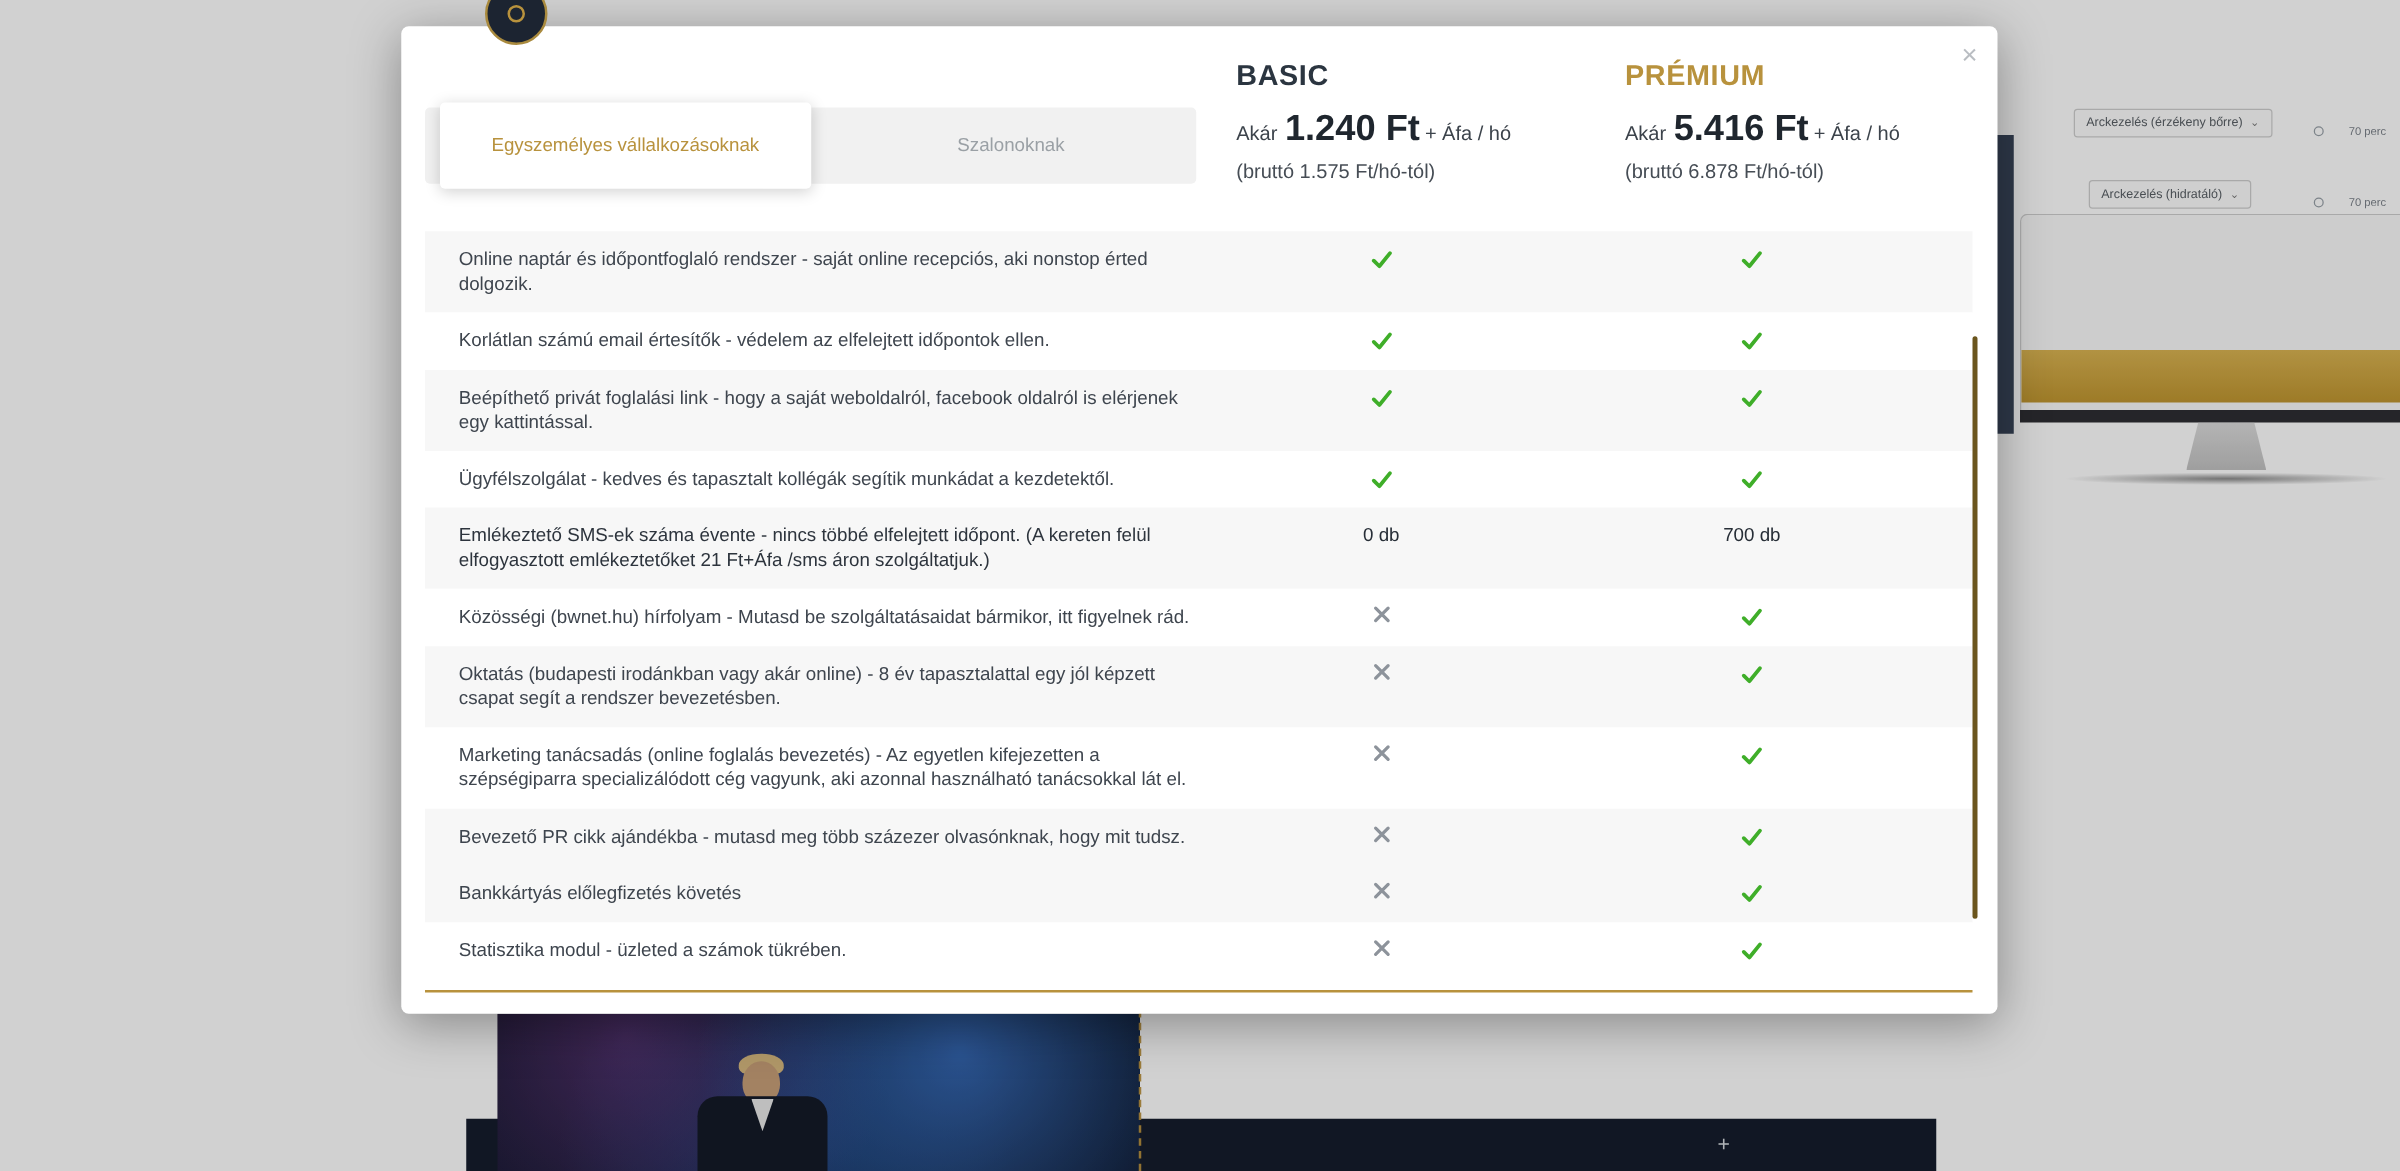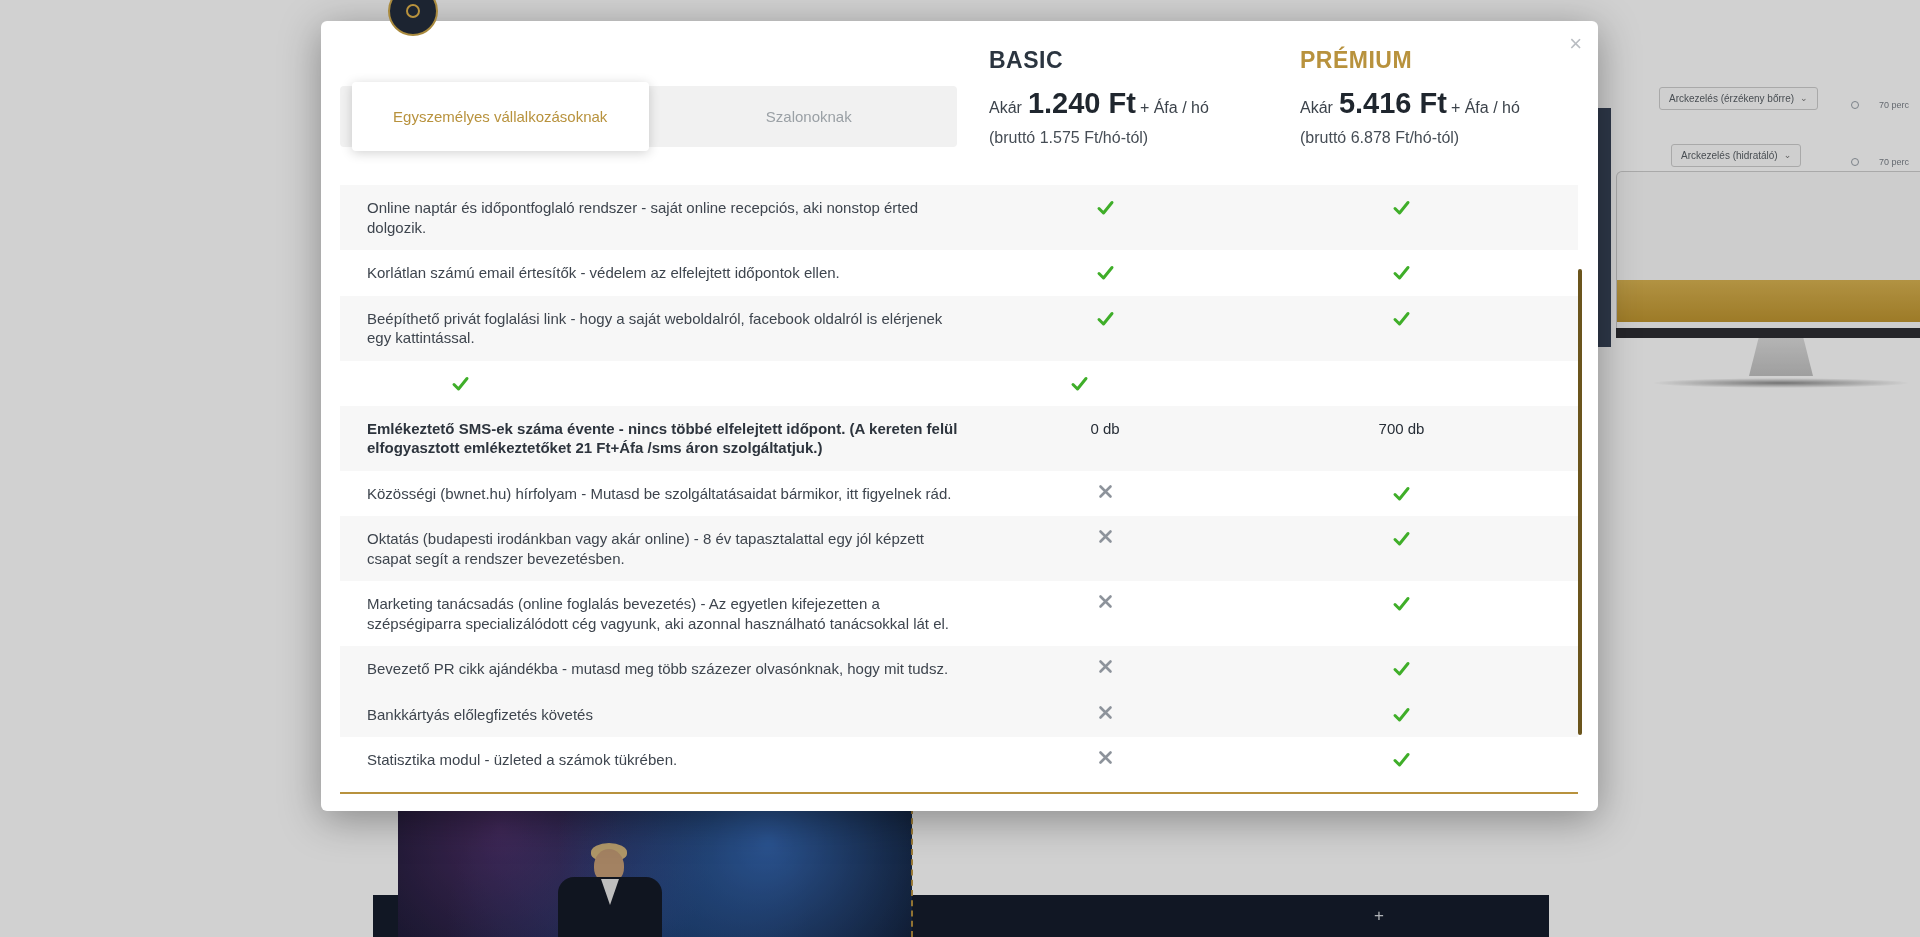--- a/index.html
+++ b/index.html
@@ -129,21 +129,21 @@
   .plan-price { margin-top: 13px; font-size: 16px; color: #3c434b; white-space: nowrap; }
   .plan-price .amount { font-size: 29px; font-weight: bold; color: #1f262e; margin: 0 4px 0 6px; }
   .plan-gross { margin-top: 9px; font-size: 16px; color: #464d55; white-space: nowrap; }
 
   .feature-table { position: absolute; left: 19px; right: 20px; top: 164px; }
   .feature-row {
     display: flex; align-items: flex-start; padding: 13px 0;
     line-height: 19.5px; font-size: 15px; color: #3e454e; background: #fff;
   }
   .feature-row.alt { background: #f7f7f7; }
-  .feature-row.bold .feature-text { font-weight: bold; color: #2d343d; }
+  .feature-row.bold .feature-text { font-weight: normal; color: #2d343d; }
   .feature-text { flex: 0 0 645px; padding-left: 27px; padding-right: 20px; }
   .cell-basic { flex: 0 0 240px; display: flex; justify-content: center; align-items: center; color: #272e37; }
   .cell-premium { flex: 1; display: flex; justify-content: center; align-items: center; color: #272e37; }
 
   .gold-line { position: absolute; left: 19px; right: 20px; bottom: 17px; height: 2px; background: var(--accent-gold); }
   .scroll-thumb {
     position: absolute; right: 16px; top: 248px; width: 4px; height: 466px;
     background: #6b551d; border-radius: 2px; cursor: pointer;
   }
 </style>
@@ -264,20 +264,21 @@
             <path d="M3 10.5l4.5 4.5L16 4.5" fill="none" stroke="var(--check-green)" stroke-width="3" stroke-linecap="round" stroke-linejoin="round"></path>
           </svg>
         </div>
     <div class="cell-premium">
           <svg width="19" height="19" viewBox="0 0 19 19">
             <path d="M3 10.5l4.5 4.5L16 4.5" fill="none" stroke="var(--check-green)" stroke-width="3" stroke-linecap="round" stroke-linejoin="round"></path>
           </svg>
         </div>
   </div>
       <div class="feature-row">
+    <div class="feature-text">Ügyfélszolgálat - kedves és tapasztalt kollégák segítik munkádat a kezdetektől.</div>
     <div class="cell-basic">
           <svg width="19" height="19" viewBox="0 0 19 19">
             <path d="M3 10.5l4.5 4.5L16 4.5" fill="none" stroke="var(--check-green)" stroke-width="3" stroke-linecap="round" stroke-linejoin="round"></path>
           </svg>
         </div>
     <div class="cell-premium">
           <svg width="19" height="19" viewBox="0 0 19 19">
             <path d="M3 10.5l4.5 4.5L16 4.5" fill="none" stroke="var(--check-green)" stroke-width="3" stroke-linecap="round" stroke-linejoin="round"></path>
           </svg>
         </div>

